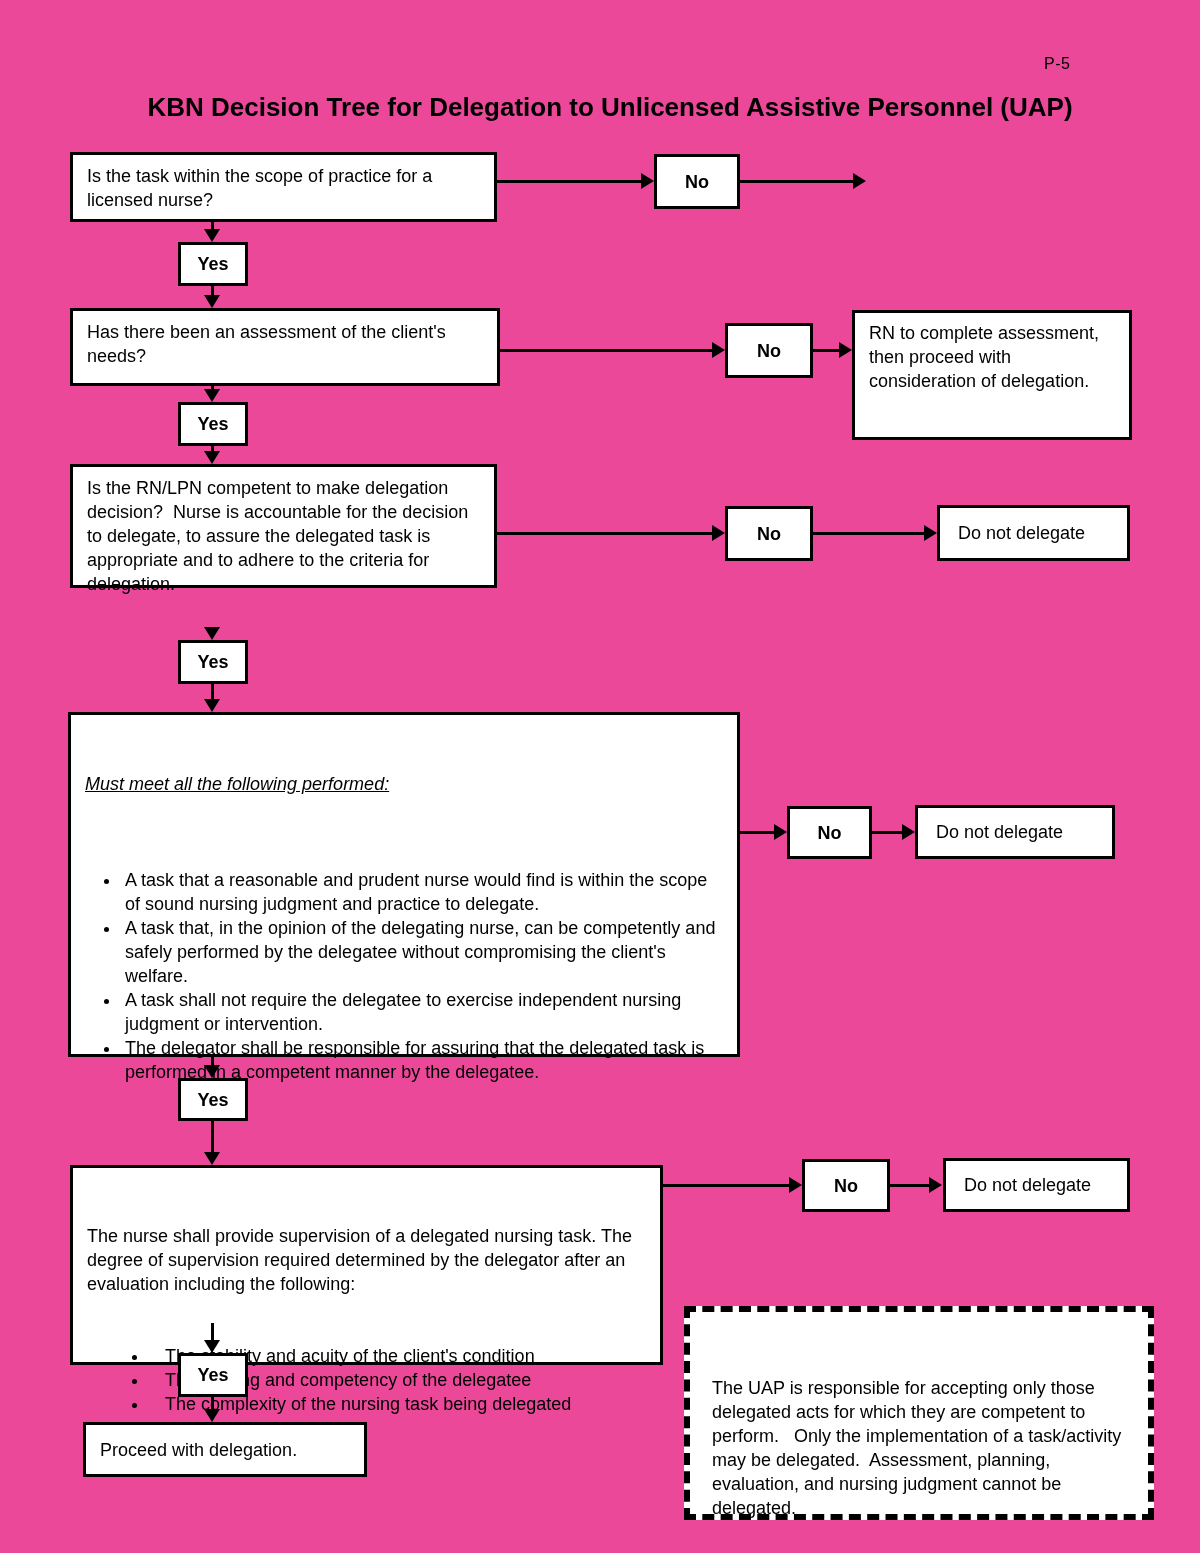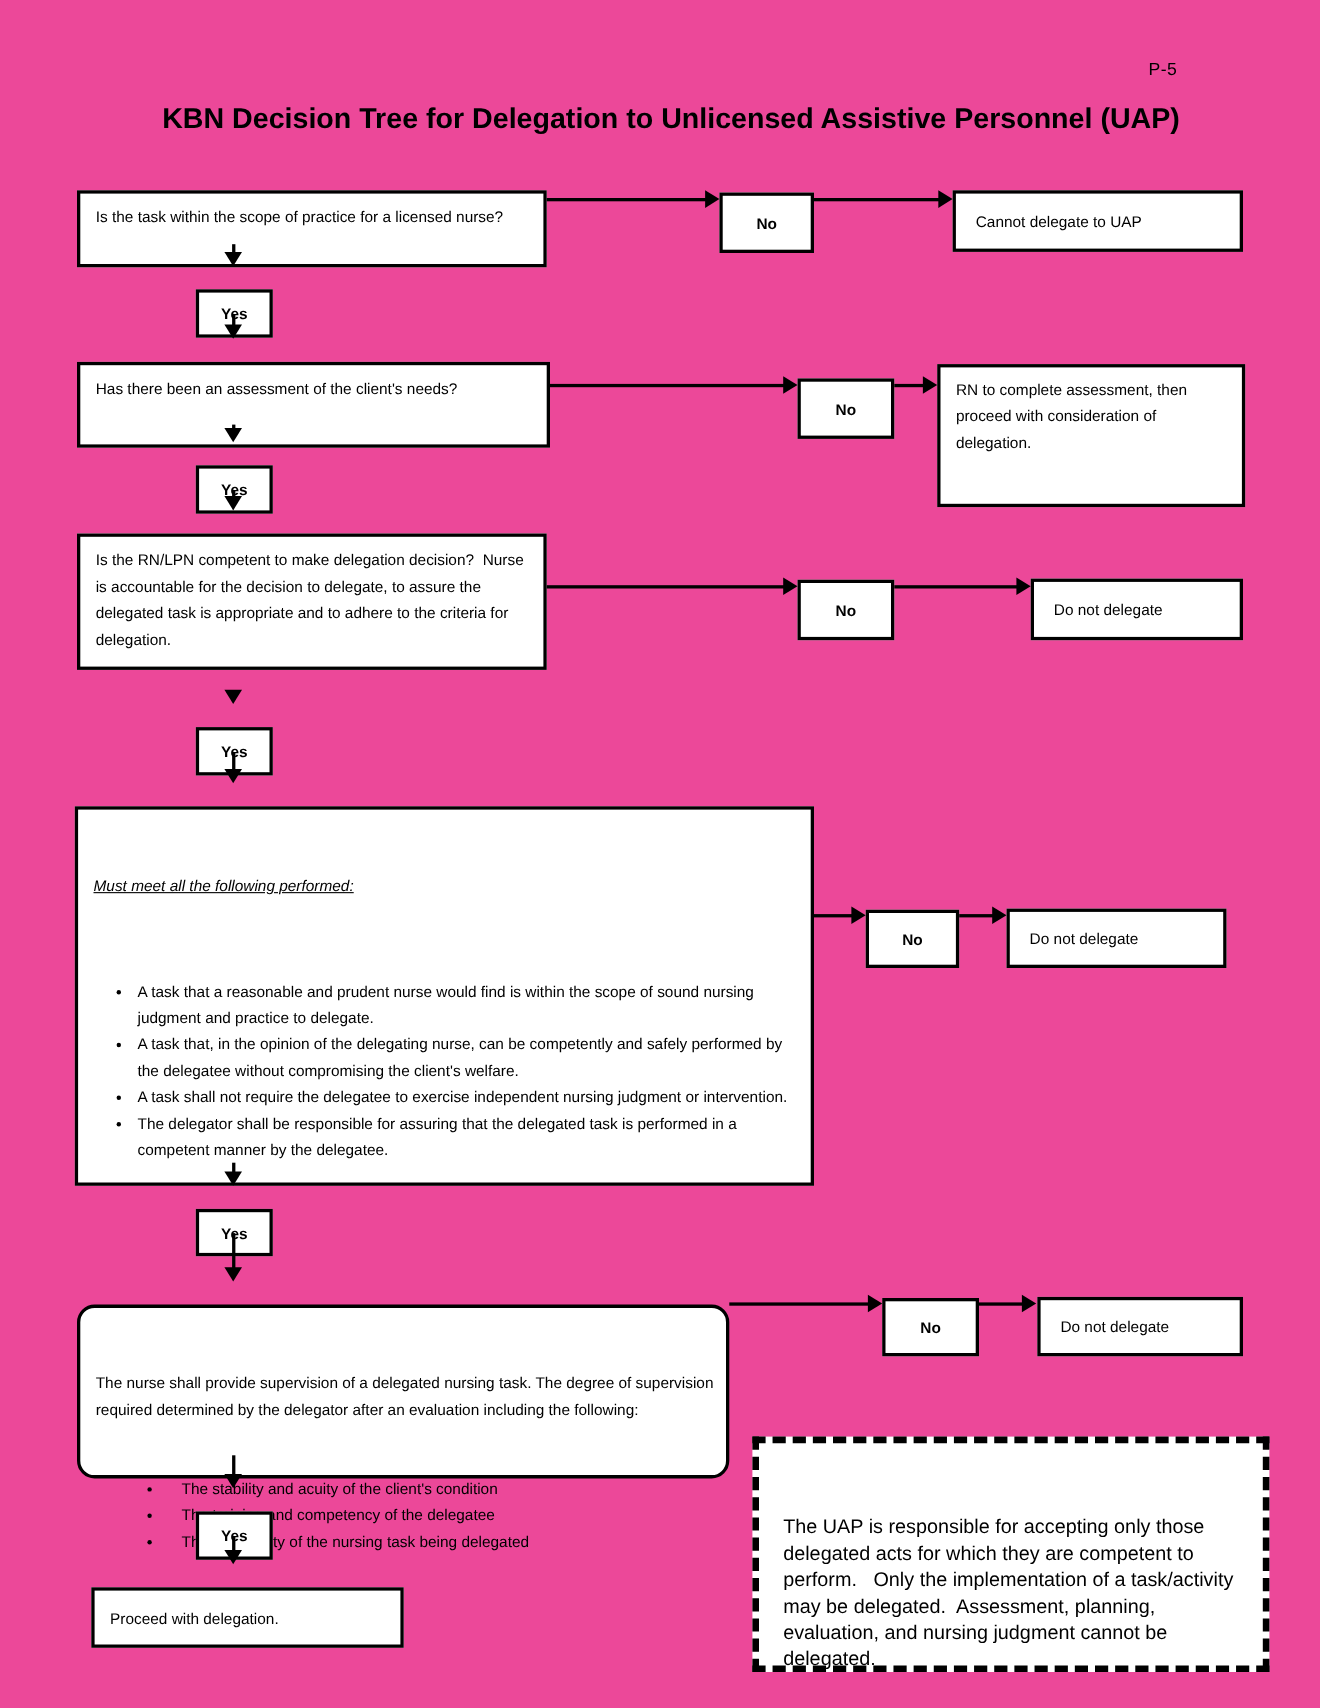--- a/index.html
+++ b/index.html
@@ -17,23 +17,22 @@
   }
   .doc-title{
     position:absolute;left:0;top:92px;width:1220px;
     text-align:center;font-size:26px;font-weight:bold;
   }
   .fc-box{
     position:absolute;
     border:3px solid #000;
     background:#fff;
     box-sizing:border-box;
-    font-size:14px;line-height:24px;
+    font-size:18px;line-height:24px;
     white-space:pre-wrap;
-    margin-top:21px;
   }
   .q{padding:9px 10px 6px 14px;}
   .tag{display:flex;align-items:center;justify-content:center;padding:0;font-weight:bold;}
   .outcome{display:flex;align-items:center;padding:4px 8px 4px 18px;white-space:pre-wrap;}
   .toppad{padding:8px 10px 6px 14px;}
   .dashed-note{
     position:absolute;border:6px dashed #000;background:#fff;
     box-sizing:border-box;font-size:18px;line-height:24px;
     padding:16px 14px 10px 22px;white-space:pre-wrap;
   }
@@ -54,21 +53,20 @@
 </head>
 <body>
 
 <div class="page">
 
   <div class="page-label">P-5</div>
   <div class="doc-title">KBN Decision Tree for Delegation to Unlicensed Assistive Personnel (UAP)</div>
 
   <div class="fc-box q" style="left:70px;top:152px;width:427px;height:70px;">Is the task within the scope of practice for a licensed nurse?</div>
   <div class="fc-box tag" style="left:654px;top:154px;width:86px;height:55px;">No</div>
-  <div class="fc-box outcome" style="left:866px;top:152px;width:264px;height:56px;">Cannot delegate to UAP</div>
 
   <div class="hline" style="left:497px;top:180px;width:145px;"></div>
   <div class="ah-r" style="left:641px;top:173px;"></div>
   <div class="hline" style="left:740px;top:180px;width:114px;"></div>
   <div class="ah-r" style="left:853px;top:173px;"></div>
 
   <div class="vline" style="left:211px;top:222px;height:8px;"></div>
   <div class="ah-d" style="left:204px;top:229px;"></div>
   <div class="fc-box tag" style="left:178px;top:242px;width:70px;height:44px;">Yes</div>
   <div class="vline" style="left:211px;top:286px;height:10px;"></div>
@@ -114,21 +112,21 @@
   <div class="ah-r" style="left:774px;top:824px;"></div>
   <div class="hline" style="left:872px;top:831px;width:31px;"></div>
   <div class="ah-r" style="left:902px;top:824px;"></div>
 
   <div class="vline" style="left:211px;top:1057px;height:9px;"></div>
   <div class="ah-d" style="left:204px;top:1065px;"></div>
   <div class="fc-box tag" style="left:178px;top:1078px;width:70px;height:43px;">Yes</div>
   <div class="vline" style="left:211px;top:1121px;height:32px;"></div>
   <div class="ah-d" style="left:204px;top:1152px;"></div>
 
-  <div class="fc-box q" style="left:70px;top:1165px;width:593px;height:158px;padding-top:8px;border-radius:16px;">
+  <div class="fc-box q" style="left:70px;top:1165px;width:593px;height:200px;padding-top:8px;">
     <div>The nurse shall provide supervision of a delegated nursing task. The degree of supervision required determined by the delegator after an evaluation including the following:</div>
     <ul class="sup"><li>The stability and acuity of the client's condition</li><li>The training and competency of the delegatee</li><li>The complexity of the nursing task being delegated</li></ul>
   </div>
   <div class="fc-box tag" style="left:802px;top:1159px;width:88px;height:53px;">No</div>
   <div class="fc-box outcome" style="left:943px;top:1158px;width:187px;height:54px;">Do not delegate</div>
 
   <div class="hline" style="left:663px;top:1184px;width:127px;"></div>
   <div class="ah-r" style="left:789px;top:1177px;"></div>
   <div class="hline" style="left:890px;top:1184px;width:40px;"></div>
   <div class="ah-r" style="left:929px;top:1177px;"></div>

